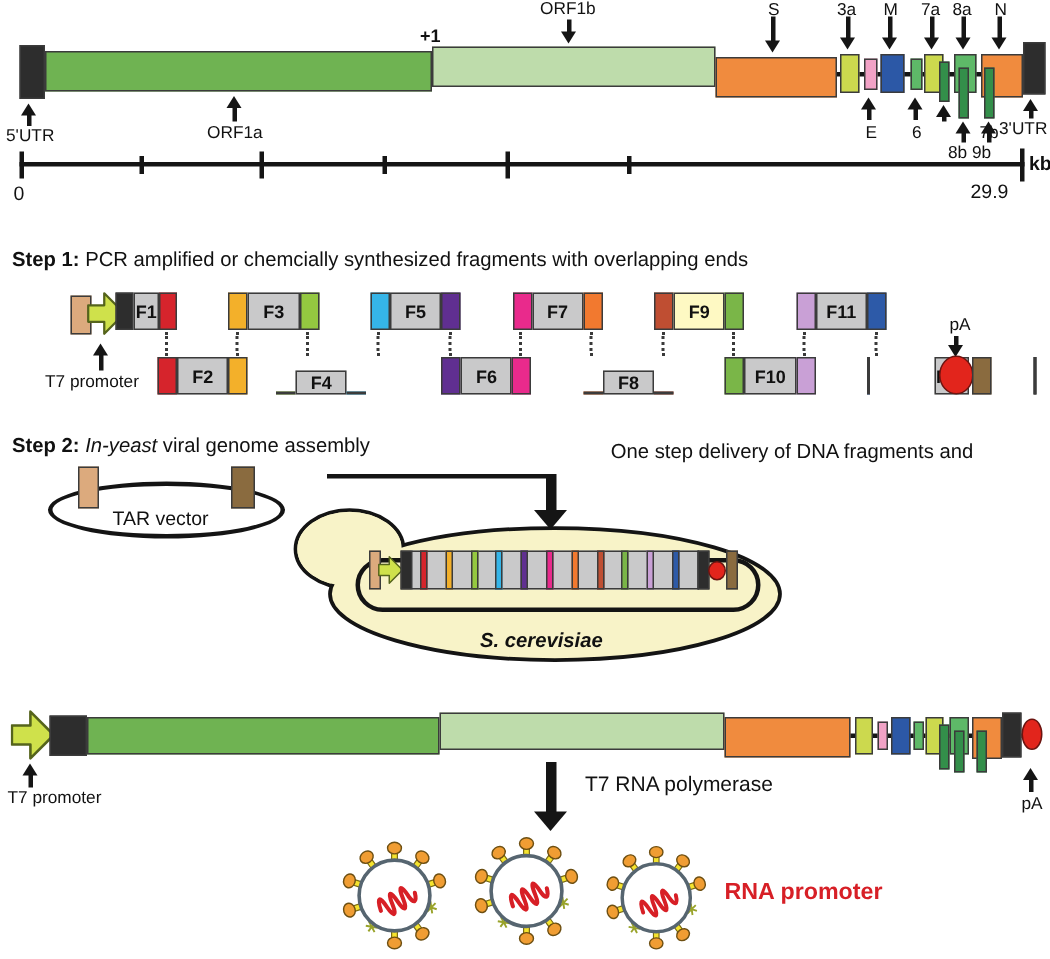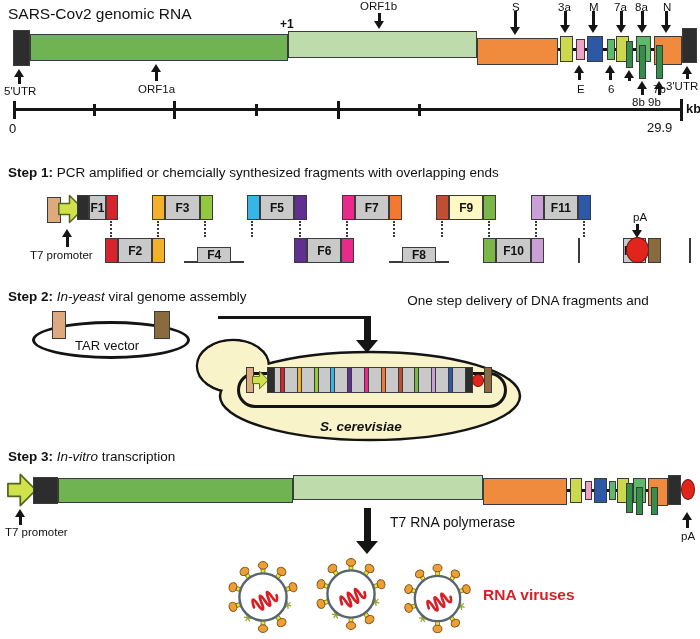--- a/index.html
+++ b/index.html
@@ -67,21 +67,20 @@
           <use href="#spk" transform="rotate(252 50 50)"></use>
           <use href="#spk" transform="rotate(288 50 50)"></use>
           <use href="#spk" transform="rotate(324 50 50)"></use>
         </g>
         <circle cx="50" cy="50" r="29.5" fill="#ffffff" stroke-width="3" stroke="#566570"></circle>
         <path transform="rotate(-28 50 50)" d="M34,56 C36,44 39,44 40,56 C41,66 44,66 45,56 C46,44 49,44 50,56 C51,66 54,66 55,56 C56,44 59,44 60,56 C61,64 64,64 66,56" fill="none" stroke-width="3.4" stroke-linecap="round" stroke="#d71f26"></path>
       </symbol>
     </defs>
   </svg>
 
-  <div class="title" style="left:8px;top:5px;">SARS-Cov2 genomic RNA</div>
 
   <div class="hline" style="left:558px;top:48px;width:132px;height:3px;"></div>
   <div class="box" style="left: 13px; top: 30px; width: 17px; height: 36px; background-color: rgb(45, 45, 45);"></div>
   <div class="box" style="left: 30px; top: 34px; width: 258px; height: 27px; background-color: rgb(111, 179, 82);"></div>
   <div class="box" style="left: 288px; top: 31px; width: 189px; height: 27px; background-color: rgb(190, 220, 171);"></div>
   <div class="box" style="left: 477px; top: 38px; width: 81px; height: 27px; background-color: rgb(240, 139, 62);"></div>
   <div class="box" style="left: 560px; top: 36px; width: 13px; height: 26px; background-color: rgb(204, 217, 78);"></div>
   <div class="box" style="left: 576px; top: 39px; width: 9px; height: 21px; background-color: rgb(242, 162, 198);"></div>
   <div class="box" style="left: 587px; top: 36px; width: 16px; height: 26px; background-color: rgb(44, 88, 166);"></div>
   <div class="box" style="left: 607px; top: 39px; width: 8px; height: 21px; background-color: rgb(94, 185, 104);"></div>
@@ -316,23 +315,20 @@
       <span style="position: absolute; left: 397.6px; top: 367px; width: 5px; height: 26px; background: rgb(191, 78, 50); border: 1px solid rgb(59, 59, 59); box-sizing: border-box;"></span>
       <span style="position: absolute; left: 414.4px; top: 367px; width: 5px; height: 26px; background: rgb(122, 182, 72); border: 1px solid rgb(59, 59, 59); box-sizing: border-box;"></span>
       <span style="position: absolute; left: 431.2px; top: 367px; width: 5px; height: 26px; background: rgb(201, 160, 214); border: 1px solid rgb(59, 59, 59); box-sizing: border-box;"></span>
       <span style="position: absolute; left: 448px; top: 367px; width: 5px; height: 26px; background: rgb(45, 90, 168); border: 1px solid rgb(59, 59, 59); box-sizing: border-box;"></span>
     </div>
   <div class="box" style="left: 465px; top: 367px; width: 8px; height: 26px; background-color: rgb(45, 45, 45);"></div>
   <div class="circ" style="left: 472px; top: 374px; width: 12px; height: 13px; background-color: rgb(226, 37, 28);"></div>
   <div class="box" style="left: 484px; top: 367px; width: 8px; height: 26px; background-color: rgb(138, 107, 63);"></div>
   <div class="lbl b" style="left:320px;top:420px;font-size:13.5px;font-style:italic;">S. cerevisiae</div>
 
-  <div class="heading" style="left:8px;top:449px;">
-    <span class="b">Step 3:</span><i> In-vitro</i><span> transcription</span>
-  </div>
 
   <svg class="abs" style="left:7px;top:472px;" width="30" height="36">
       <use href="#t7arrow"></use>
     </svg>
   <div class="box" style="left: 33px; top: 477px; width: 25px; height: 27px; background-color: rgb(45, 45, 45);"></div>
   <div class="box" style="left: 58px; top: 478px; width: 235px; height: 25px; background-color: rgb(111, 179, 82);"></div>
   <div class="box" style="left: 293px; top: 475px; width: 190px; height: 25px; background-color: rgb(190, 220, 171);"></div>
   <div class="box" style="left: 483px; top: 478px; width: 84px; height: 27px; background-color: rgb(240, 139, 62);"></div>
   <div class="hline" style="left:567px;top:489px;width:114px;height:2.5px;"></div>
   <div class="box" style="left: 570px; top: 478px; width: 12px; height: 25px; background-color: rgb(204, 217, 78);"></div>
@@ -363,15 +359,15 @@
       <i class="sh"></i>
       <i class="hd"></i>
     </span>
   <div class="lbl" style="left:390px;top:516px;font-size:14px;">T7 RNA polymerase</div>
 
   <svg class="abs" style="left:220px;top:553px;" width="270" height="86" viewBox="0 0 270 86">
     <use href="#virus" x="3" y="4" width="80" height="80"></use>
     <use href="#virus" x="91" y="1" width="80" height="80"></use>
     <use href="#virus" x="179" y="7" width="77" height="77"></use>
   </svg>
-  <div class="lbl b" style="left: 483px; top: 588px; font-size: 15.5px; color: rgb(215, 31, 38);">RNA viruses</div>
+  <div class="lbl b" style="left: 483px; top: 588px; font-size: 15.5px; color: rgb(215, 31, 38);">RNA promoter</div>
 
 </div>
 
 </body></html>

